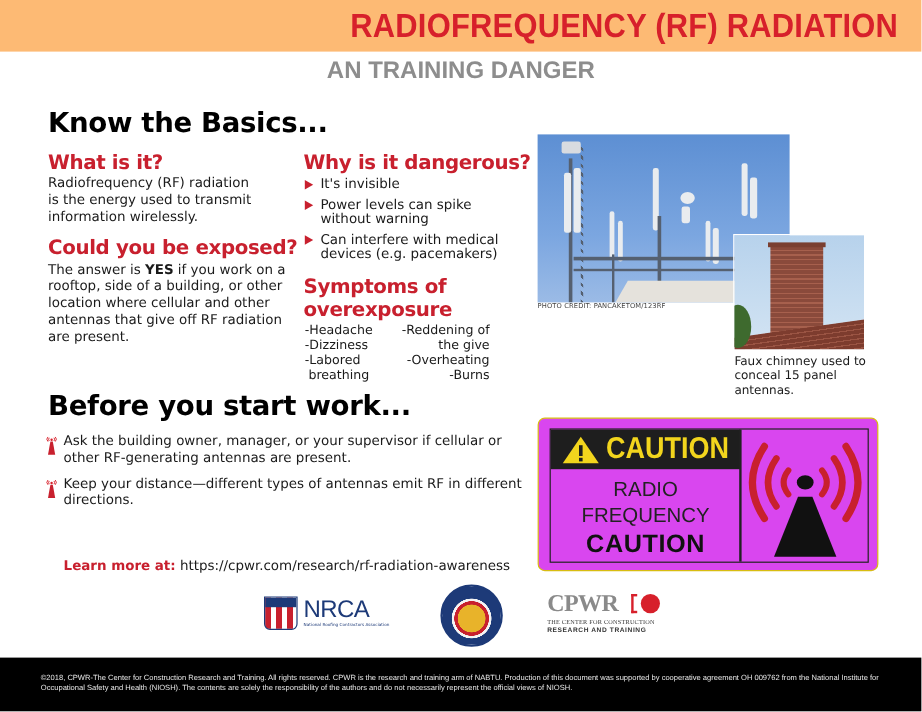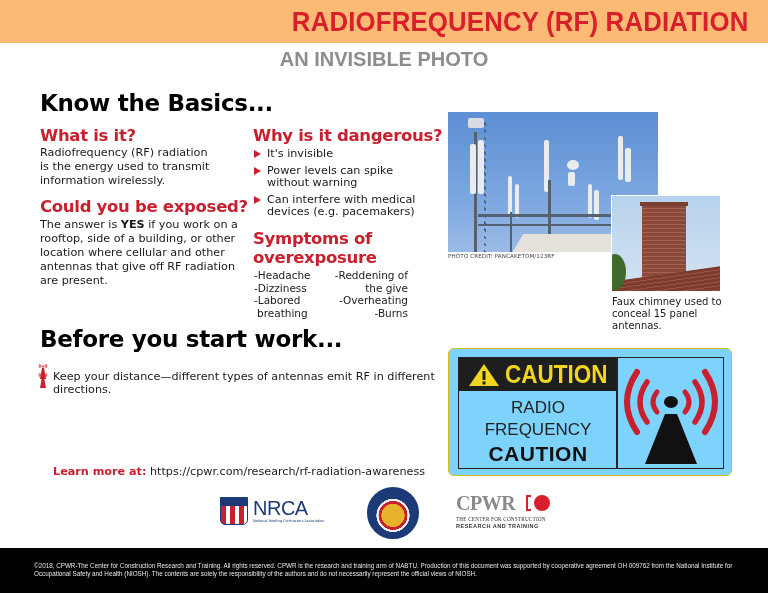--- a/index.html
+++ b/index.html
@@ -34,21 +34,21 @@
   .photo2 .wall { position: absolute; left: 0; top: 70px; width: 110px; height: 27px; background: repeating-linear-gradient(0deg, #7d3c2e 0px, #7d3c2e 3px, #9a5443 3px, #9a5443 4px); transform: skewY(-8deg); transform-origin: right; }
   .photo2 .tree { position: absolute; left: -8px; top: 58px; width: 22px; height: 36px; background: #3e6a2e; border-radius: 50%; }
   .caption { position: absolute; left: 612px; top: 296px; width: 110px; font-size: 10px; line-height: 12px; color: #1a1a1a; }
 
   .work-list { position: absolute; left: 37px; top: 361px; width: 400px; list-style: none; font-size: 11.2px; line-height: 13.5px; }
   .work-list li { position: relative; padding-left: 16px; margin-bottom: 8.5px; }
   .ant { position: absolute; left: 1px; top: 3px; width: 10px; height: 16px; }
   .learn { position: absolute; left: 53px; top: 465px; font-size: 11.2px; color: #1a1a1a; }
   .learn .lbl { color: #c8202e; font-weight: 700; }
 
-  .sign { position: absolute; left: 448px; top: 348px; width: 284px; height: 128px; background: #7dd3fc; border-radius: 6px; border: 1px solid #d8bd10; }
+  .sign { position: absolute; left: 448px; top: 348px; width: 284px; height: 128px; background: #d946ef; border-radius: 6px; border: 1px solid #d8bd10; }
   .sign .inner { position: absolute; left: 9px; top: 8px; width: 266px; height: 112px; border: 1.5px solid #222; }
   .sign .caut { position: absolute; left: 0; top: 0; width: 158px; height: 33px; background: #1e1e1e; }
   .sign .divider { position: absolute; left: 157px; top: 0; width: 1.5px; height: 110px; background: #222; }
   .sign .caut-txt { position: absolute; left: 46px; top: 1px; font-family: "Liberation Sans", sans-serif; font-weight: 700; color: #f2d51d; font-size: 25px; line-height: 30px; transform: scaleX(0.9); transform-origin: left; }
   .sign .warn-tri { position: absolute; left: 9px; top: 5px; }
   .sign .l1, .sign .l2 { position: absolute; width: 158px; text-align: center; font-family: "Liberation Sans", sans-serif; font-size: 17px; color: #222; }
   .sign .l1 { top: 40px; }
   .sign .l2 { top: 62px; }
   .sign .l3 { position: absolute; width: 158px; top: 84px; text-align: center; font-family: "Liberation Sans", sans-serif; font-weight: 700; font-size: 21px; color: #111; letter-spacing: 0.5px; }
   .sign .rf-sym { position: absolute; left: 160px; top: 4px; }
@@ -69,21 +69,21 @@
 
   .footer { position: absolute; left: 0; top: 548px; width: 768px; height: 45px; background: #000; }
   .footer .copy { position: absolute; left: 34px; top: 14px; width: 700px; font-family: "Liberation Sans", sans-serif; font-size: 6.3px; line-height: 7.8px; color: #e8e8e8; }
 </style>
 </head>
 <body>
 
 <div class="topbar">
   <span class="title">RADIOFREQUENCY (RF) RADIATION</span>
 </div>
-<div class="subtitle">AN INVISIBLE PHOTO</div>
+<div class="subtitle">AN TRAINING DANGER</div>
 
 <div class="h1" style="left:40px; top:90px;">Know the Basics...</div>
 
 <div class="h2" style="left:40px; top:126px;">What is it?</div>
 <div class="para" style="left:40px; top:146px; width:180px;">Radiofrequency (RF) radiation is the energy used to transmit information wirelessly.</div>
 
 <div class="h2" style="left:40px; top:197px;">Could you be exposed?</div>
 <div class="para" style="left:40px; top:218px; width:200px;"><span>The answer is </span><b>YES</b><span> if you work on a rooftop, side of a building, or other location where cellular and other antennas that give off RF radiation are present.</span></div>
 
 <div class="h2" style="left:253px; top:126px;">Why is it dangerous?</div>
@@ -142,20 +142,21 @@
 <div class="caption">Faux chimney used to conceal 15 panel antennas.</div>
 
 <div class="h1" style="left:40px; top:326px;">Before you start work...</div>
 <ul class="work-list">
   <li>
     <svg class="ant" viewBox="0 0 10 16">
         <path d="M2 4 Q0 2 2 0 M8 4 Q10 2 8 0 M3 3.5 Q2 2 3 .8 M7 3.5 Q8 2 7 .8" stroke="#d7202b" stroke-width=".8" fill="none"></path>
         <circle cx="5" cy="2.5" r="1" fill="#d7202b"></circle>
         <path d="M4 4 L6 4 L8 15 L2 15 Z" fill="#c8202e"></path>
       </svg>
+    <span>Ask the building owner, manager, or your supervisor if cellular or other RF-generating antennas are present.</span>
   </li>
   <li>
     <svg class="ant" viewBox="0 0 10 16">
         <path d="M2 4 Q0 2 2 0 M8 4 Q10 2 8 0 M3 3.5 Q2 2 3 .8 M7 3.5 Q8 2 7 .8" stroke="#d7202b" stroke-width=".8" fill="none"></path>
         <circle cx="5" cy="2.5" r="1" fill="#d7202b"></circle>
         <path d="M4 4 L6 4 L8 15 L2 15 Z" fill="#c8202e"></path>
       </svg>
     <span>Keep your distance—different types of antennas emit RF in different directions.</span>
   </li>
 </ul>

